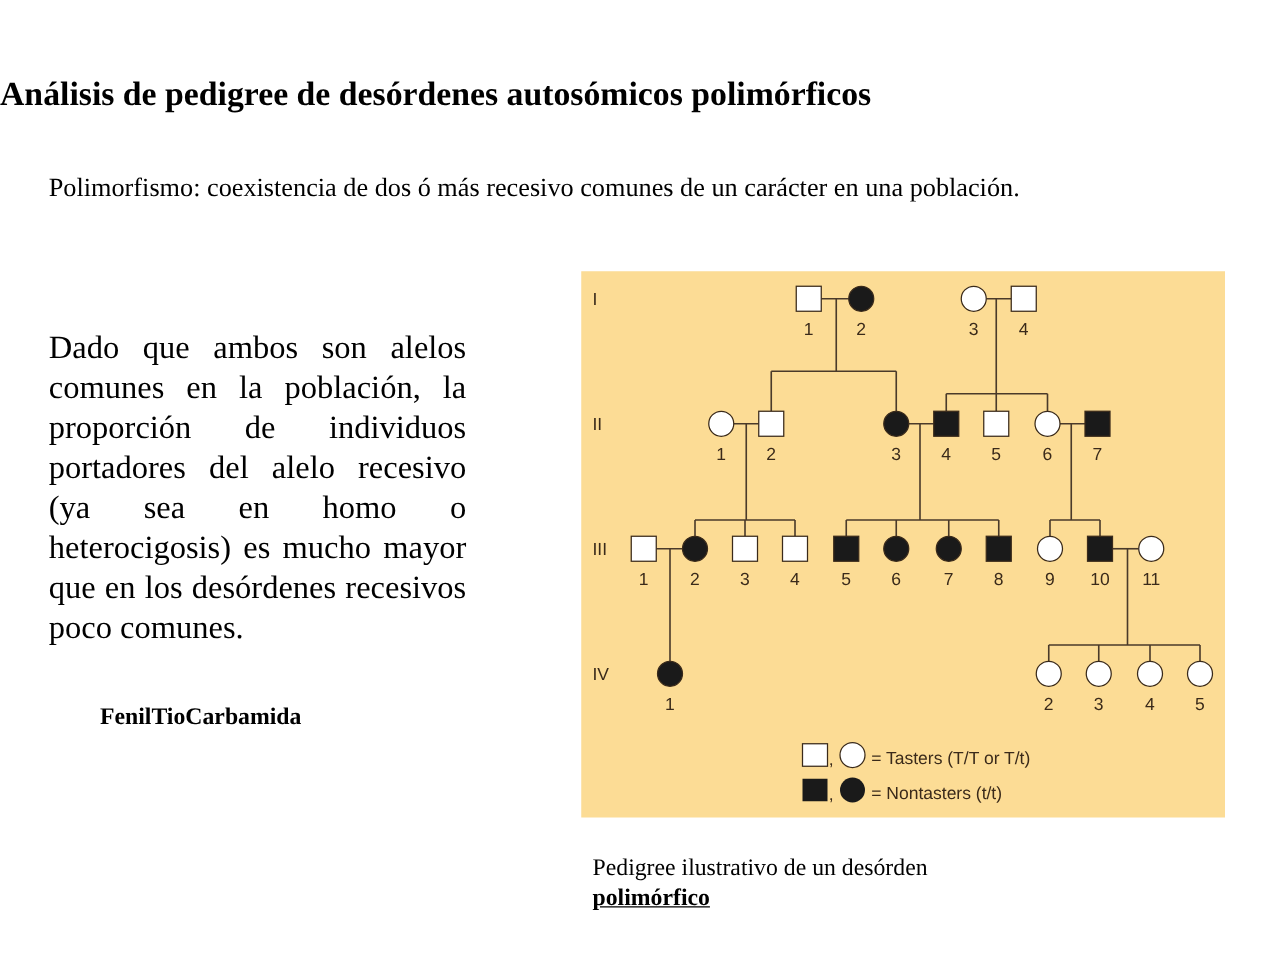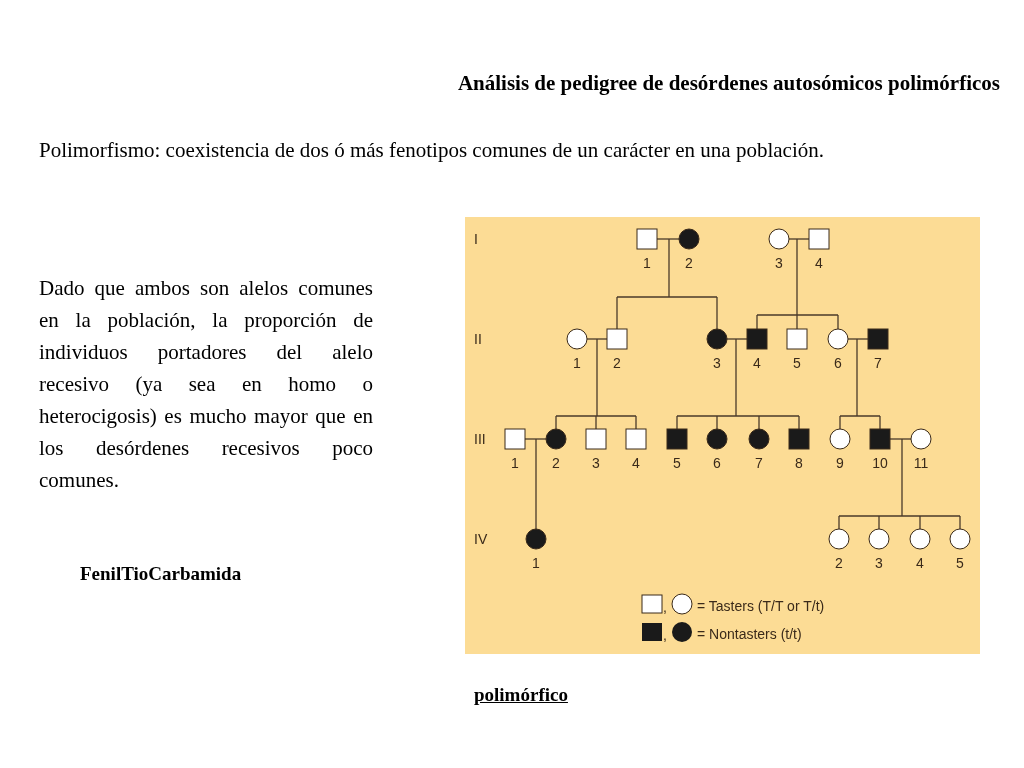--- a/index.html
+++ b/index.html
@@ -1,37 +1,37 @@
 <!DOCTYPE html>
 <html><head>
 <meta charset="utf-8">
 <style>
   html, body { margin:0; padding:0; }
   body { width:1024px; height:768px; background:#ffffff; position:relative; overflow:hidden;
          font-family:"Liberation Serif", serif; color:#000; }
-  .title { position:absolute; left:0; width:1000px; top:60px; text-align:right;
-           font-weight:bold; font-size:21px;margin-top:11px; }
+  .title { position:absolute; left:0; width:1000px; top:60px; text-align:left;
+           font-weight:bold; font-size:27px; }
   .definition { position:absolute; left:39px; top:135px; width:906px; font-size:21px;
                 line-height:30px; text-align:justify; }
   .definition b { font-weight:normal; }
-  .body-text { position:absolute; left:39px; top:272px; width:334px; font-size:21px;
+  .body-text { position:absolute; left:39px; top:262px; width:334px; font-size:26px;
                line-height:32px; text-align:justify; }
   .compound { position:absolute; left:80px; top:563px; font-size:19px; font-weight:bold; }
   .panel { position:absolute; left:465px; top:217px; width:515px; height:437px; background:#FCDC95; }
   .panel svg { position:absolute; left:0; top:0; }
   .caption { position:absolute; left:474px; top:683px; font-size:19px; line-height:24px; }
   .caption b { font-weight:bold;text-decoration:underline; }
   svg text { font-family:"Liberation Sans", sans-serif; }
 </style>
 </head>
 <body>
 
 <div class="title">Análisis de pedigree de desórdenes autosómicos polimórficos</div>
 
-<div class="definition"><b>Polimorfismo:</b><span> coexistencia de dos ó más fenotipos comunes de un carácter en una población.</span></div>
+<div class="definition"><b>Polimorfismo:</b><span> coexistencia de dos ó más recesivo comunes de un carácter en una población.</span></div>
 
 <div class="body-text">Dado que ambos son alelos comunes en la población, la proporción de individuos portadores del alelo recesivo (ya sea en homo o heterocigosis) es mucho mayor que en los desórdenes recesivos poco comunes.</div>
 
 <div class="compound">FenilTioCarbamida</div>
 
 <div class="panel">
   <svg id="ped" width="515" height="437" viewBox="465 217 515 437">
       <line x1="657" y1="239" x2="679" y2="239" stroke="#4a3a2a" stroke-width="1.3"></line>
       <line x1="669" y1="239" x2="669" y2="297" stroke="#4a3a2a" stroke-width="1.3"></line>
       <line x1="617" y1="297" x2="717" y2="297" stroke="#4a3a2a" stroke-width="1.3"></line>
@@ -133,14 +133,15 @@
       <circle cx="682" cy="604" r="10" fill="#fff" stroke="#3a2a1a"></circle>
       <text x="697" y="611" font-size="14" fill="#3a2a1a">= Tasters (T/T or T/t)</text>
       <rect x="642" y="623" width="20" height="18" fill="#1a1a1a"></rect>
       <text x="663" y="640" font-size="14" fill="#3a2a1a">,</text>
       <circle cx="682" cy="632" r="10" fill="#1a1a1a"></circle>
       <text x="697" y="639" font-size="14" fill="#3a2a1a">= Nontasters (t/t)</text>
     </svg>
 </div>
 
 <div class="caption">
+  <div>Pedigree ilustrativo de un desórden</div>
   <b>polimórfico</b>
 </div>
 
 </body></html>

